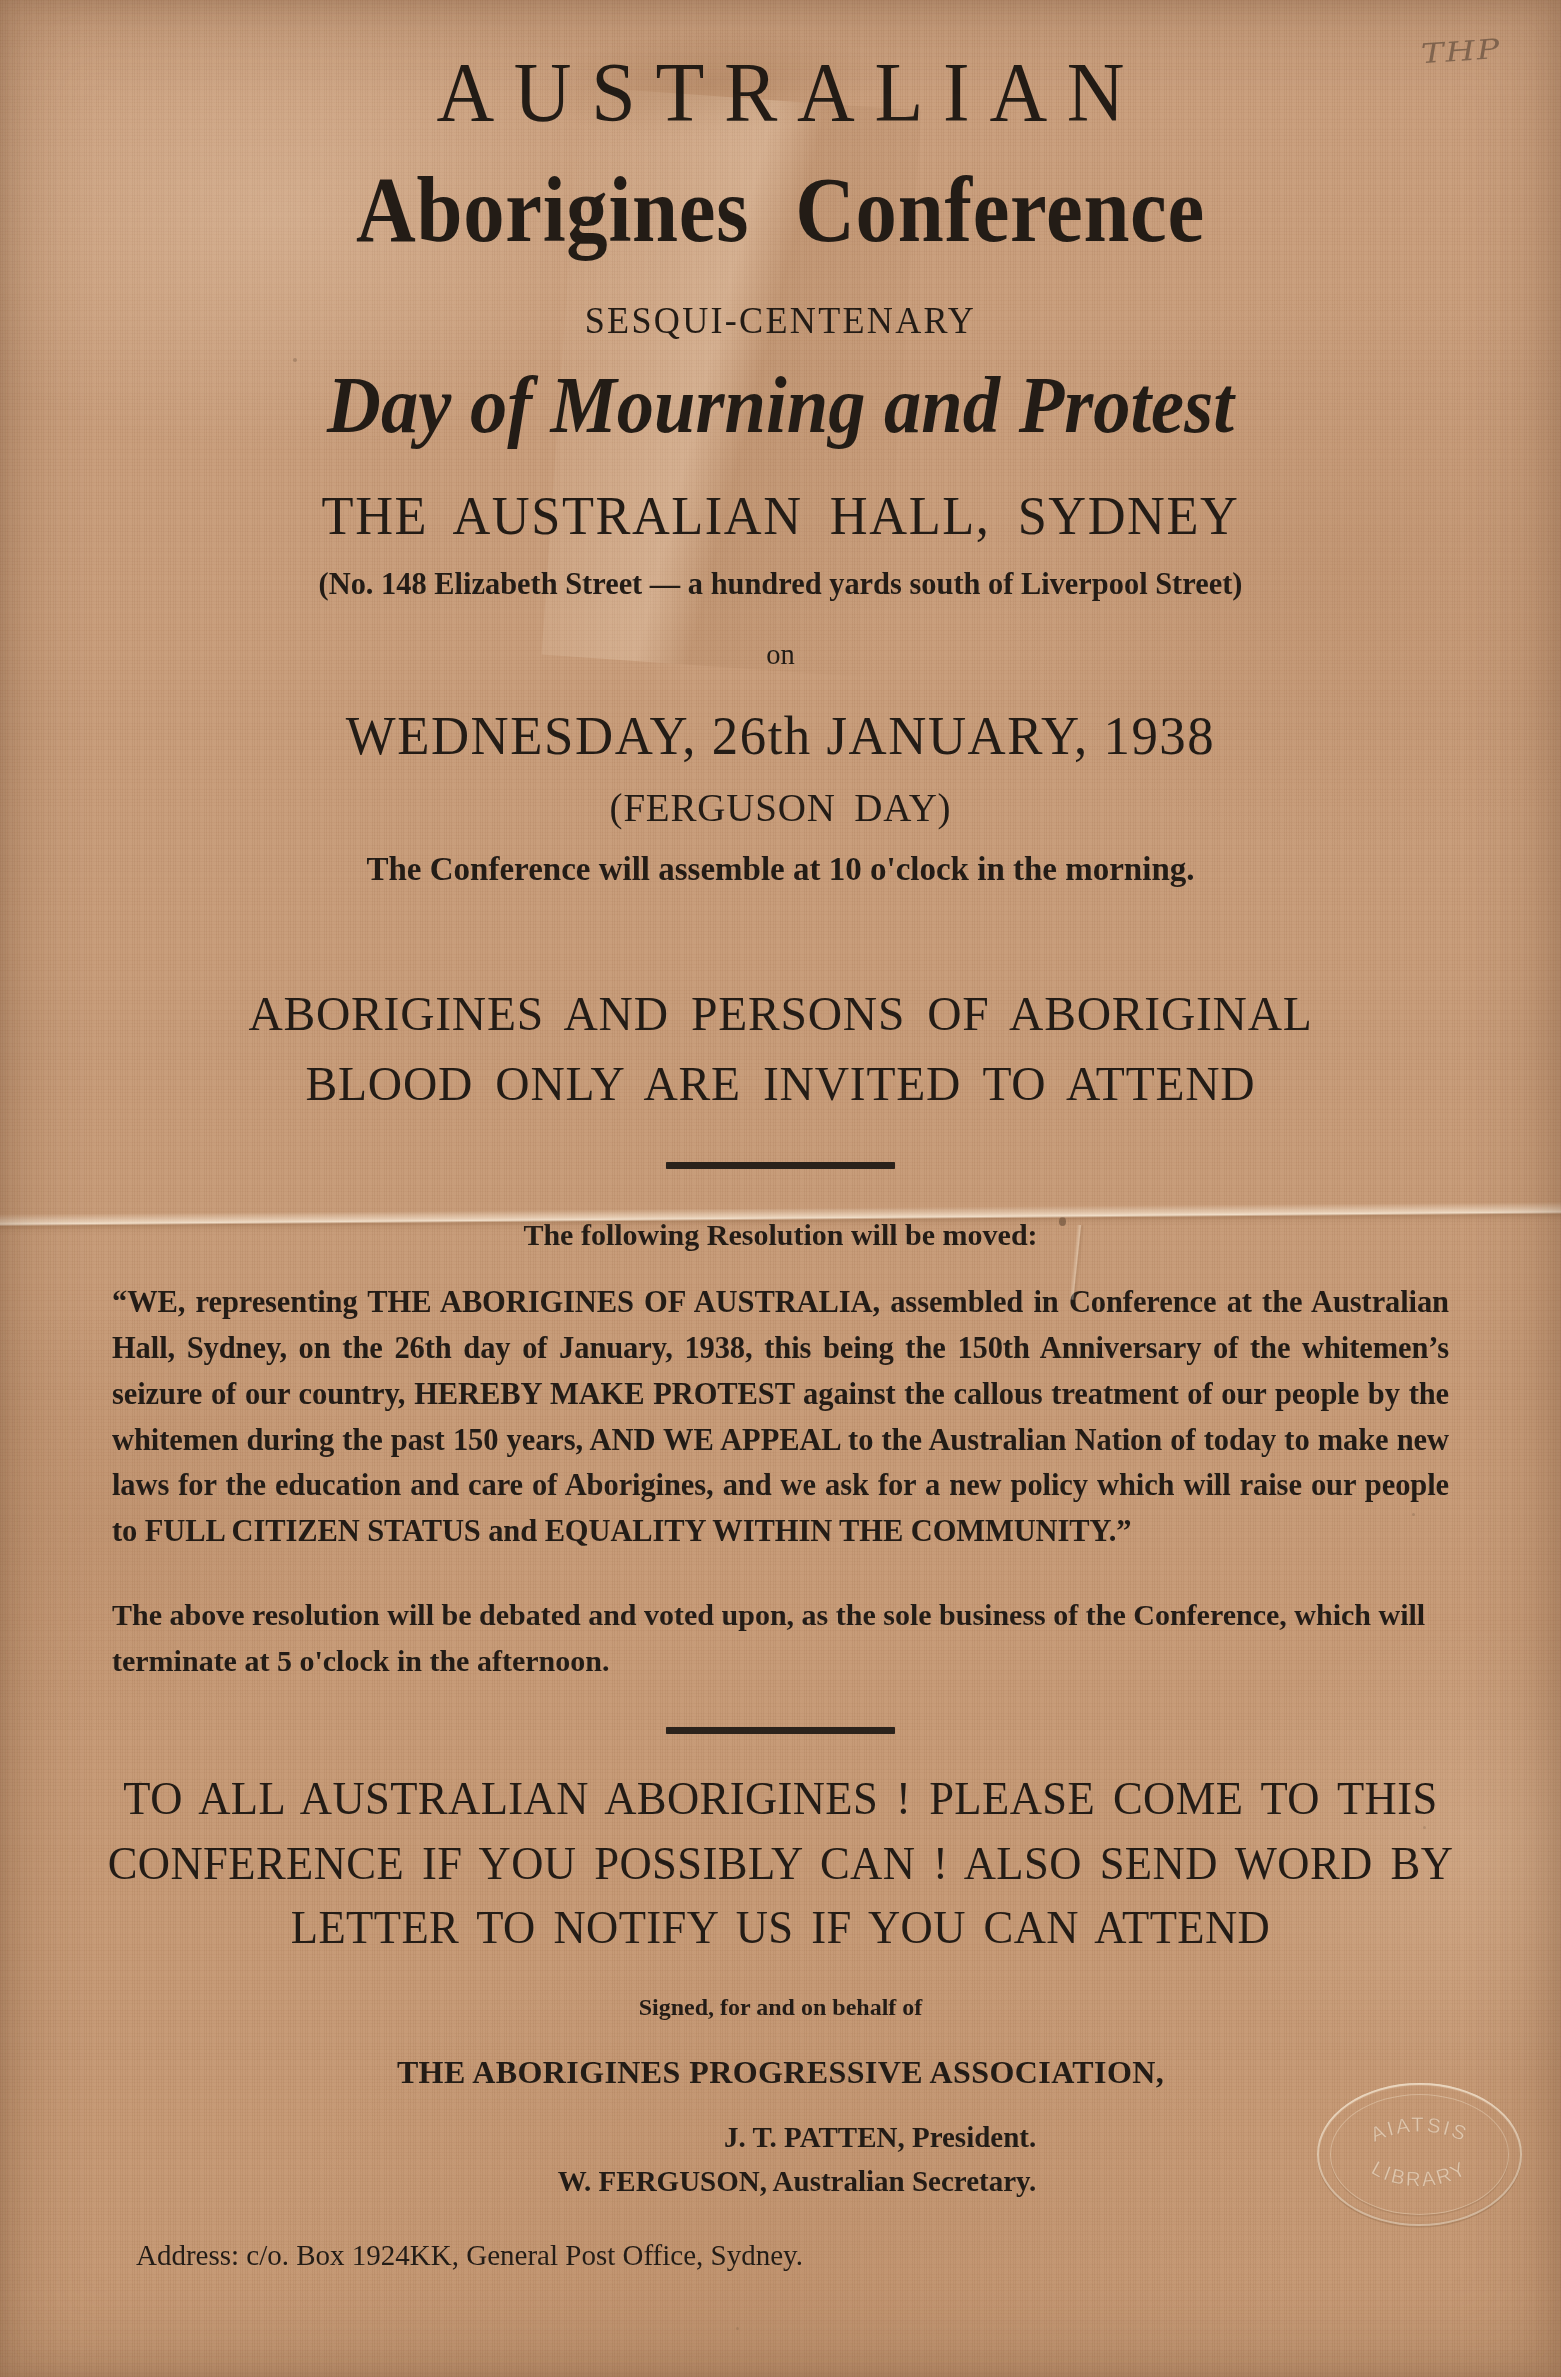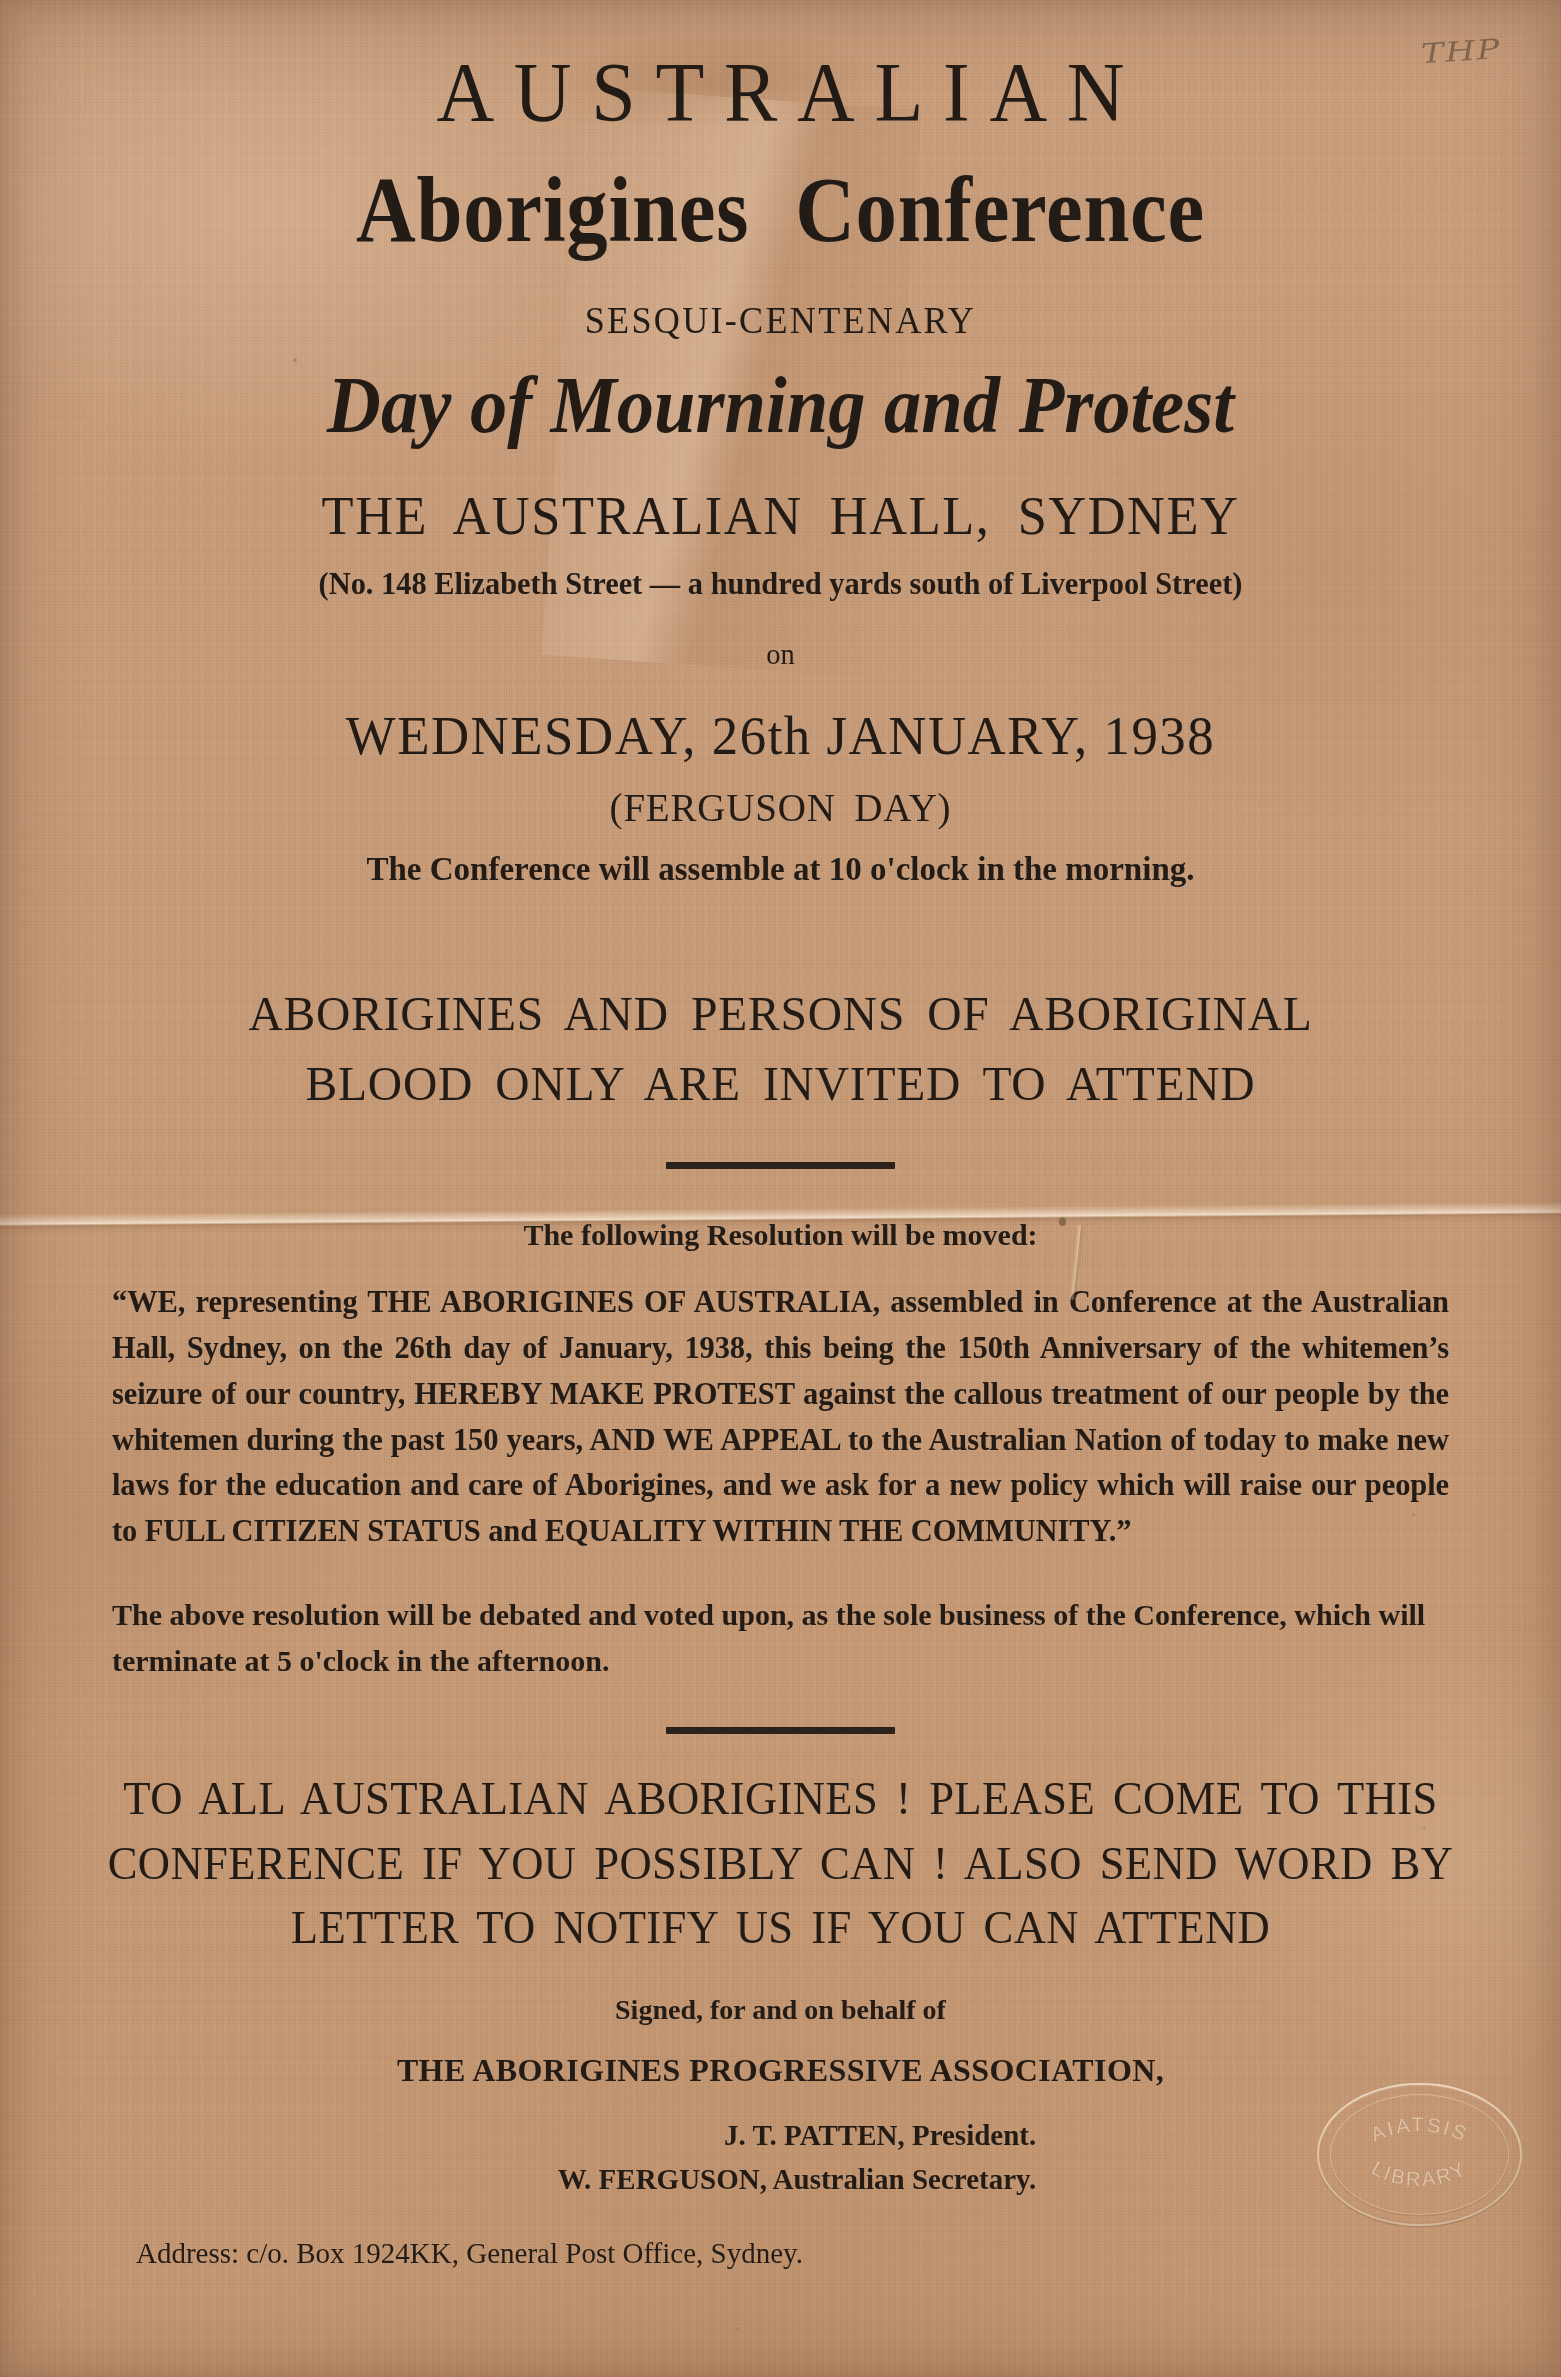--- a/index.html
+++ b/index.html
@@ -267,26 +267,26 @@
     font-weight: 400;
     line-height: 1.40;
     letter-spacing: 0.4px;
     word-spacing: 6.5px;
     transform: scaleX(0.97);
   }
 
   .t-signed {
     margin: 0;
     padding-top: 33px;
-    font-size: 28px;
+    font-size: 24px;
     font-weight: 700;
   }
 
   .t-assoc {
-    margin: 0;
+    margin: 7px;
     padding-top: 26px;
     font-size: 32px;
     font-weight: 700;
     letter-spacing: 0.4px;
   }
 
   .signatories {
     margin: 24.4px 0 0 0;
     padding: 0 0 0 0;
     text-align: center;

